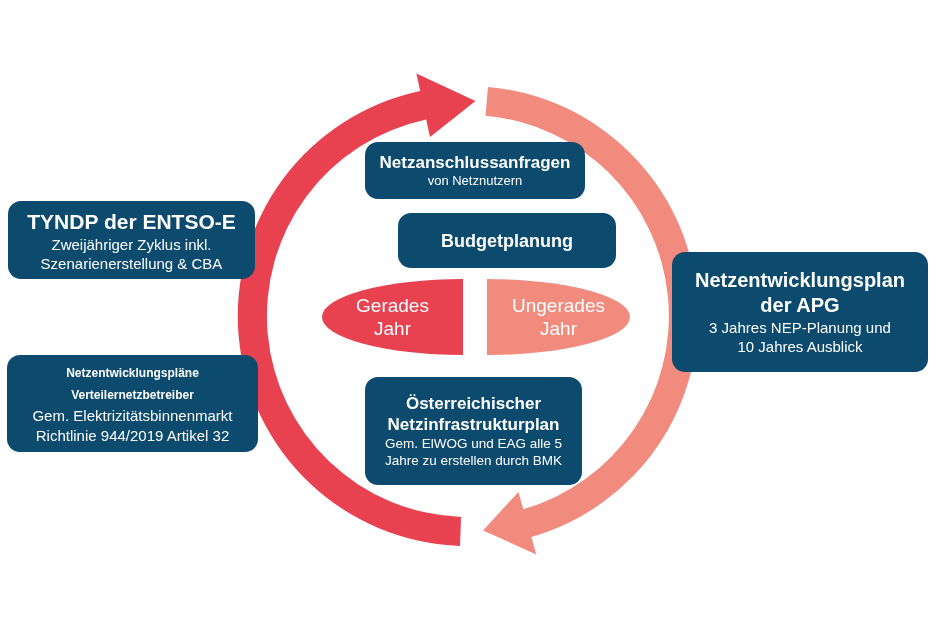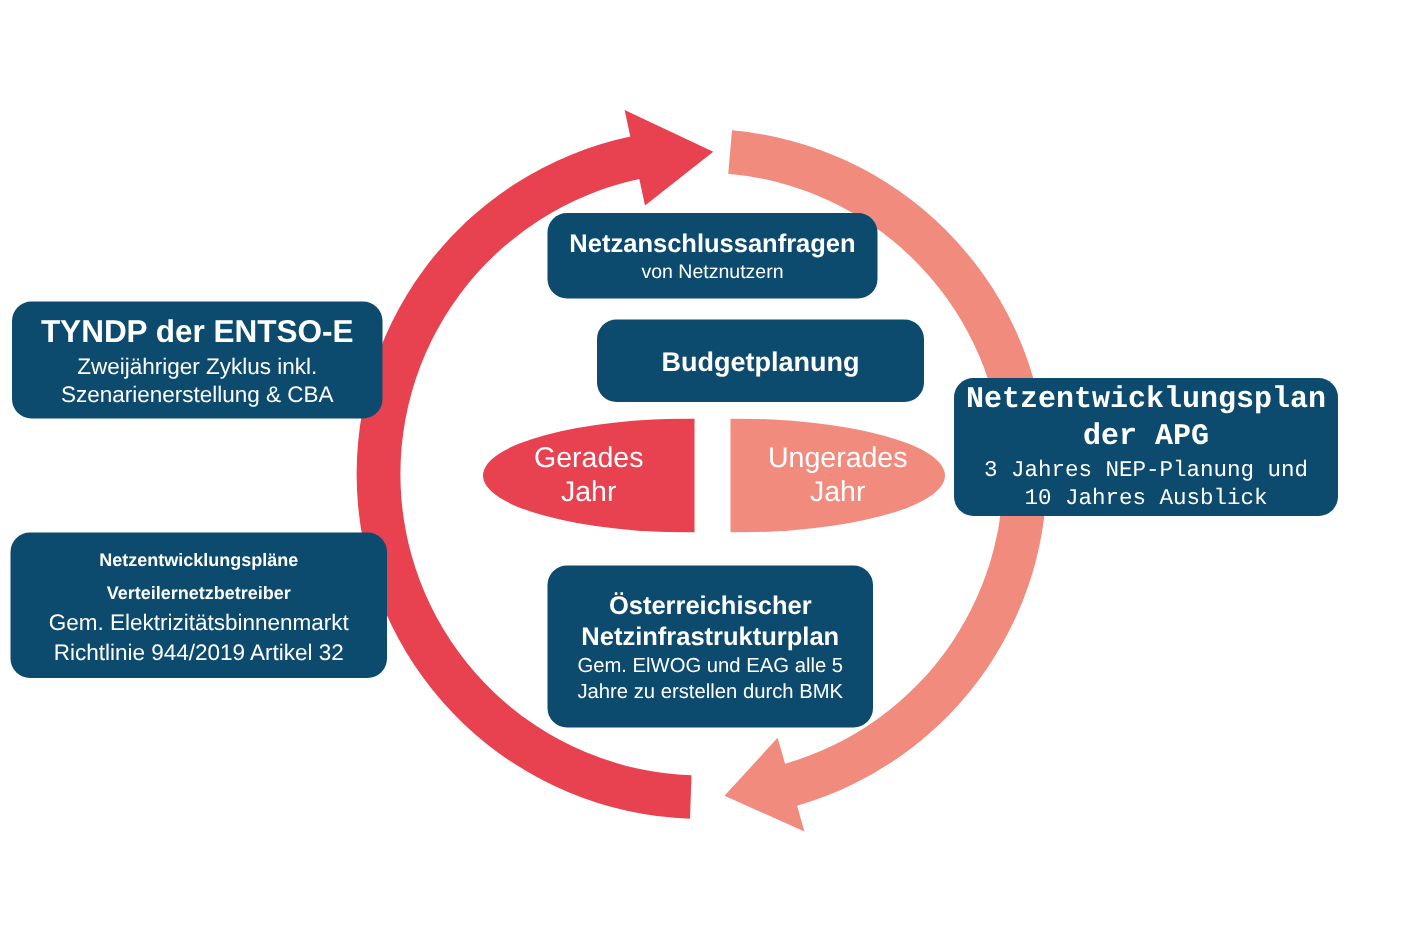--- a/index.html
+++ b/index.html
@@ -31,21 +31,21 @@
   #box-anfragen .bt{font-size:17px;line-height:21px;}
   #box-anfragen .bl{font-size:13px;line-height:16px;}
 
   #box-budget{left:366px;top:213px;width:218px;height:55px;margin-left:32px;}
   #box-budget .bt{font-size:18px;line-height:22px;}
 
   #box-oenip{left:365px;top:377px;width:217px;height:108px;}
   #box-oenip .bt{font-size:17px;line-height:21px;}
   #box-oenip .bl{font-size:13.5px;line-height:17px;}
 
-  #box-apg{left:636px;top:252px;width:256px;height:92px;font-family:Liberation Mono, monospace;}
+  #box-apg{left:672px;top:252px;width:256px;height:120px;}
   #box-apg .bt{font-size:20px;line-height:25px;}
   #box-apg .bl{font-size:15px;line-height:19px;}
 
   .half-wrap{position:absolute;top:279px;height:76px;overflow:hidden;}
   #even-ellipse{left:322px;width:141px;}
   #odd-ellipse{left:487px;width:143px;}
   .half-shape{position:absolute;top:0;height:76px;border-radius:50%;}
   #even-ellipse .half-shape{left:0;width:282px;background:#E8414F;}
   #odd-ellipse .half-shape{right:0;width:286px;background:#F18B7E;}
   .half-label{

